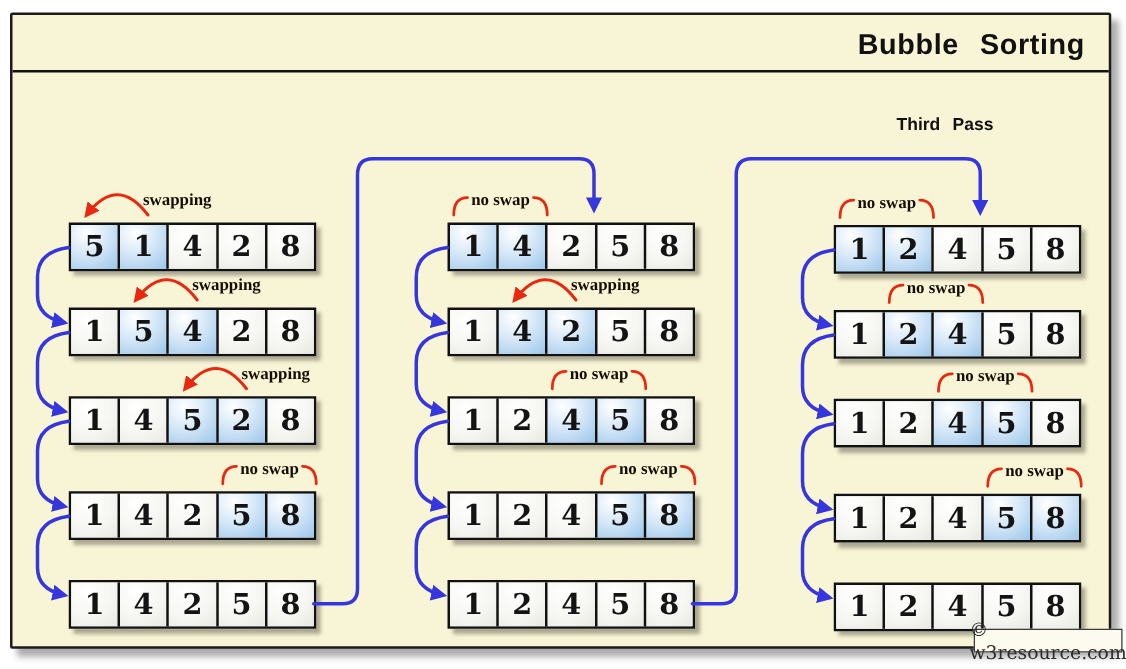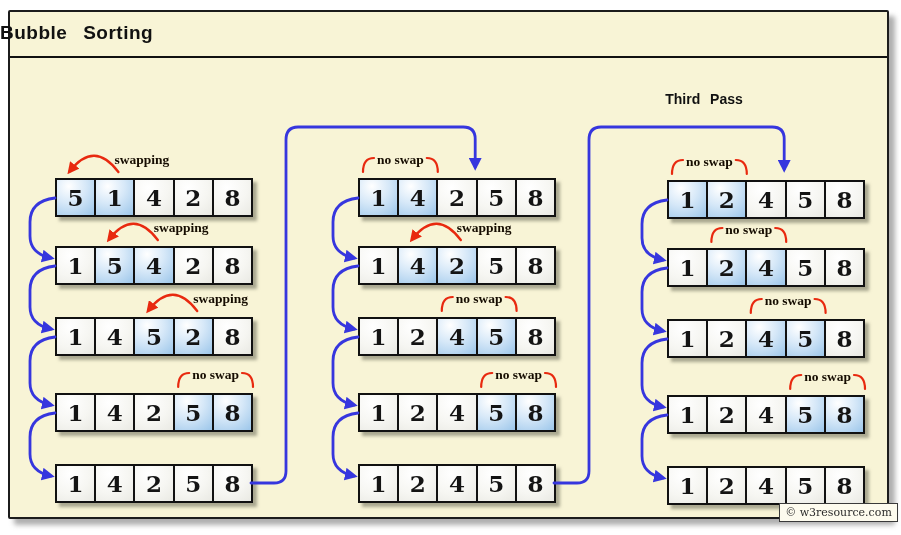--- a/index.html
+++ b/index.html
@@ -7,22 +7,22 @@
   #canvas{
     position:relative;width:901px;height:535px;overflow:hidden;
     background:#ffffff;font-family:"Liberation Sans",sans-serif;
   }
   .frame{
     position:absolute;left:8px;top:10px;width:881px;height:509px;
     background:#F8F4D6;border:2px solid #1c1c1c;border-radius:2px;
     box-shadow:6px 6px 5px rgba(110,110,110,0.55);
   }
   .title{
-    position:absolute;left:0;top:22px;width:868px;text-align:left;
-    font-size:19px;font-weight:bold;color:#111;word-spacing:10px;letter-spacing:0.5px;
+    position:absolute;left:0;top:22px;width:868px;text-align:right;
+    font-size:23px;font-weight:bold;color:#111;word-spacing:10px;letter-spacing:0.5px;
   }
   .title-rule{
     position:absolute;left:10px;top:56px;width:877px;height:2px;background:#111;
   }
   .pass-header{
     position:absolute;top:91px;width:160px;text-align:center;
     font-size:14px;font-weight:bold;color:#111;word-spacing:6px;
   }
   .array-row{
     position:absolute;width:198px;height:39px;border:2px solid #111;
@@ -42,32 +42,32 @@
   .annotation{
     position:absolute;height:17px;line-height:17px;
     font-family:Liberation Serif, serif;font-size:13.5px;font-weight:600;color:#150c00;
     white-space:nowrap;
   }
   .annotation.center{text-align:center;}
   #arrow-layer{position:absolute;left:0;top:0;pointer-events:none;}
   .watermark{
     position:absolute;left:779px;top:503px;width:119px;height:19px;
     border:1px solid #3a3a3a;background:#fdfbee;
-    font-family:"DejaVu Serif",serif;font-size:11px;color:#2b2b2b;
+    font-family:"DejaVu Serif",serif;font-size:15px;color:#2b2b2b;
     display:flex;align-items:center;justify-content:center;
   }
 </style>
 </head>
 <body>
 
 <div id="canvas">
   <div class="frame"></div>
   <div class="title">Bubble Sorting</div>
   <div class="title-rule"></div>
-  <div class="pass-header" style="left:624px;">Third Pass</div>
+  <div class="pass-header" style="left:676px;">Third Pass</div>
 
   <div id="rows-layer">
       <div class="array-row" style="left: 55px; top: 178px;">
         <div class="array-cell hl">5</div>
         <div class="array-cell hl">1</div>
         <div class="array-cell">4</div>
         <div class="array-cell">2</div>
         <div class="array-cell">8</div>
       </div>
       <div class="annotation" style="left: 114.4px; top: 151px;">swapping</div>

